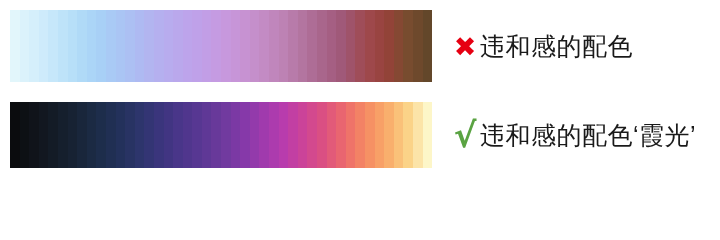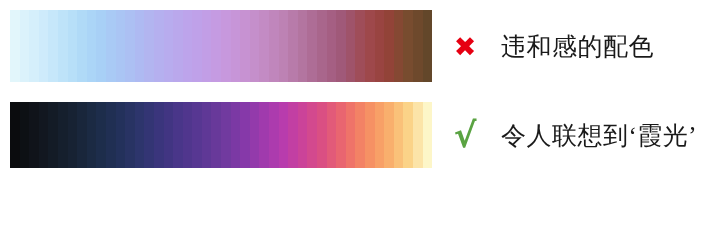--- a/index.html
+++ b/index.html
@@ -64,26 +64,26 @@
     font-weight: bold;
     line-height: 1;
     width: 30px;
     text-align: center;
     flex: 0 0 auto;
   }
   .mark.cross { color: #e60012; font-size: 27px; }
   .mark.check { color: #5aa342; font-size: 34px; }
 
   .caption {
-    margin-left: 21px;
+    margin-left: 0;
     font-size: 25px;
     color: #1a1a1a;
     letter-spacing: 0.5px;
     white-space: nowrap;
-    font-family: Liberation Serif, serif;
+    font-family: Liberation Sans, sans-serif;
   }
 </style>
 </head>
 <body>
 
 <div class="page">
 
   <div class="row" id="row-bad">
     <div class="swatch">
       <div class="bands">
@@ -183,17 +183,17 @@
           <i style="background: rgb(248, 160, 103);"></i>
           <i style="background: rgb(249, 175, 109);"></i>
           <i style="background: rgb(250, 193, 121);"></i>
           <i style="background: rgb(251, 211, 136);"></i>
           <i style="background: rgb(252, 228, 168);"></i>
           <i style="background: rgb(253, 246, 200);"></i>
         </div>
     </div>
     <div class="annotation">
       <span class="mark check">√</span>
-      <span class="caption">令人联想到‘霞光’</span>
+      <span class="caption">违和感的配色‘霞光’</span>
     </div>
   </div>
 
 </div>
 
 </body></html>

